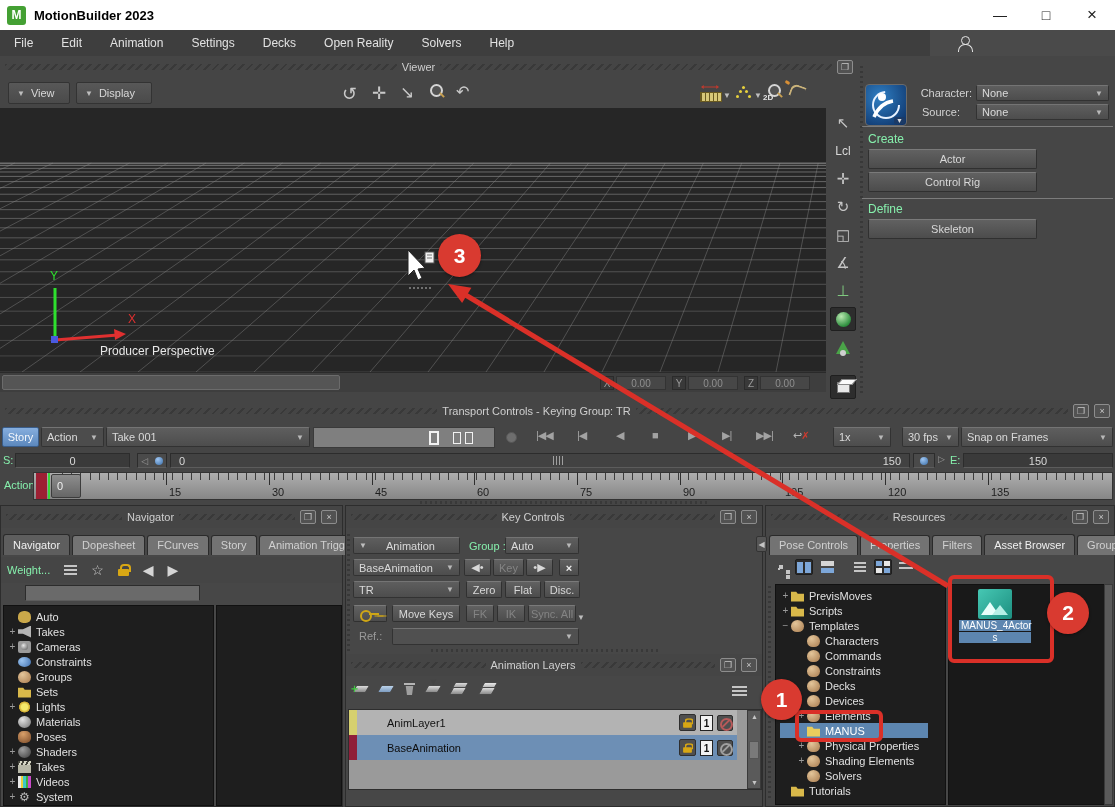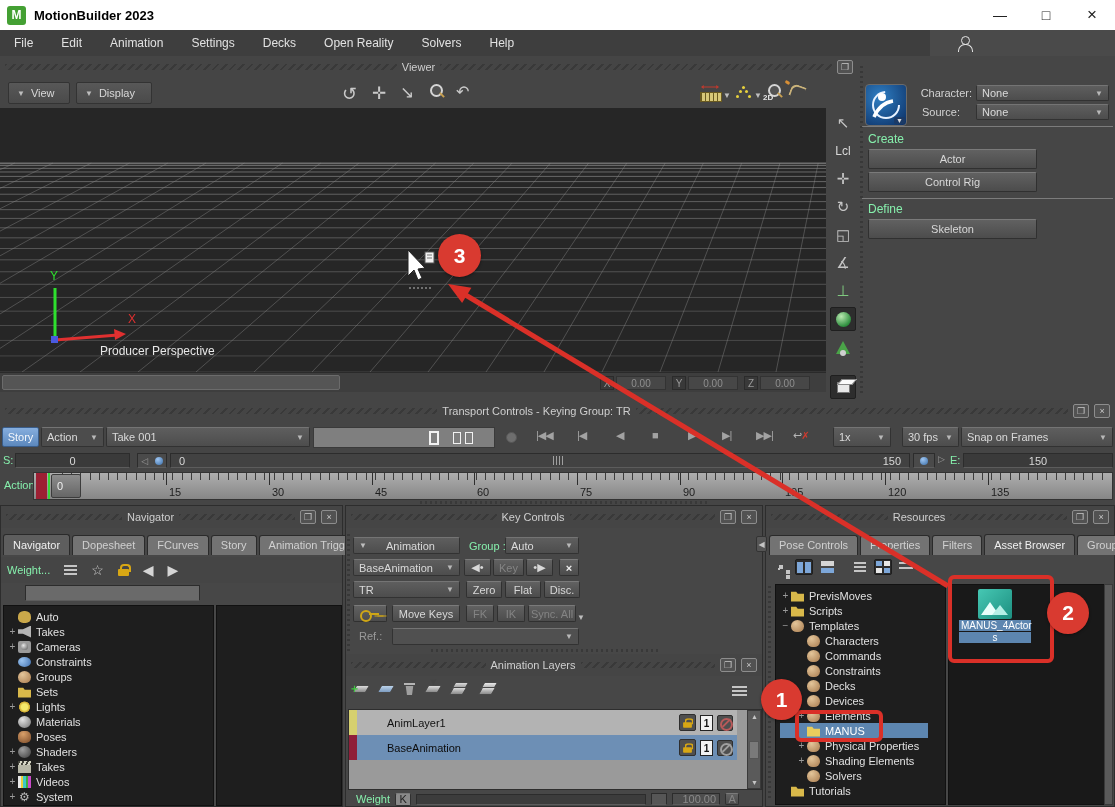--- a/index.html
+++ b/index.html
@@ -638,28 +638,20 @@
       <span class="badge1" style="margin-left:4px;">1</span>
       <span class="noent gray" style="margin-left:4px;margin-right:4px;"></span>
     </div>
     <div class="sbar" style="right:0;top:0;width:14px;height:79px;">
       <span style="position:absolute;left:3px;top:2px;font-size:7px;color:#c5c5c5;">▲</span>
       <span style="position:absolute;left:1px;top:30px;width:10px;height:18px;background:#7a7a7a;border:1px solid #555;"></span>
       <span style="position:absolute;left:3px;bottom:2px;font-size:7px;color:#c5c5c5;">▼</span>
     </div>
   </div>
 
-  <div class="abs" style="left:0;top:286px;width:416px;height:14px;display:flex;align-items:center;gap:5px;padding-left:10px;">
-    <span class="lbl">Weight</span>
-    <span class="btn" style="width:16px;height:13px;background:#8a8a8a;color:#222;">K</span>
-    <span class="field" style="width:230px;height:11px;background:#3c3c3c;"></span>
-    <span class="field" style="width:16px;height:12px;background:#565656;"></span>
-    <span class="field" style="width:48px;height:12px;justify-content:flex-end;padding-right:3px;color:#8a8a8a;background:#4e4e4e;">100.00</span>
-    <span class="btn dis" style="width:14px;height:12px;">A</span>
-  </div>
 </div>
 
 <div class="abs panel" style="left:765px;top:505px;width:350px;height:302px;">
   <div class="phdr">
     <div class="hatch"></div>
     <span class="ptitle">Resources</span>
     <div class="hatch"></div>
     <span class="wbtn">❐</span>
     <span class="wbtn">×</span>
   </div>

